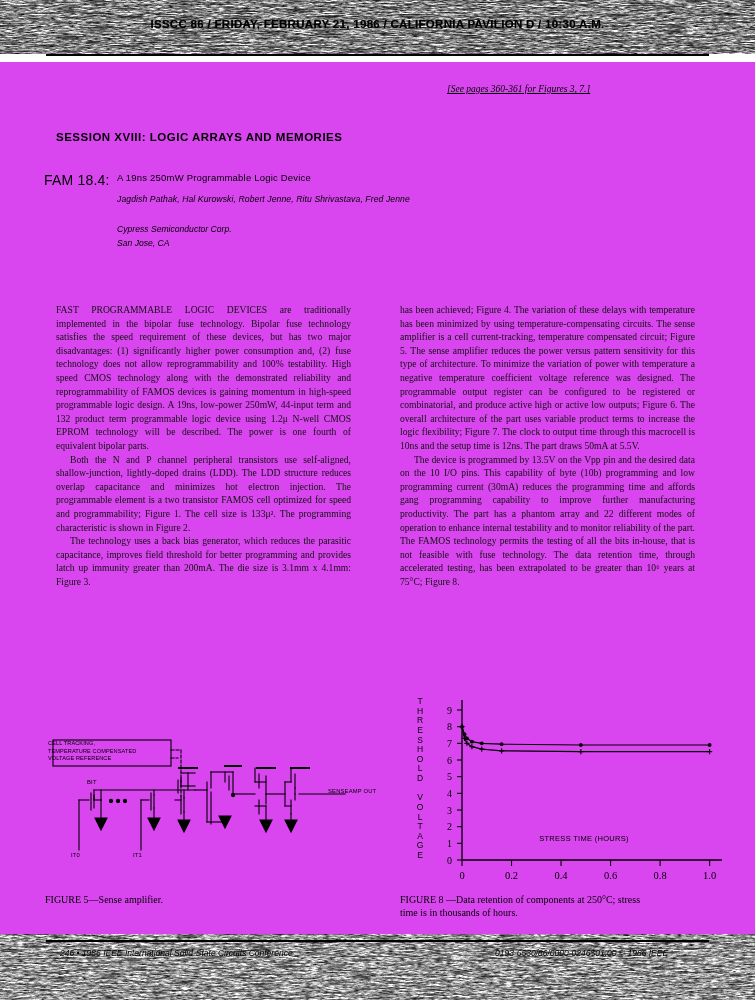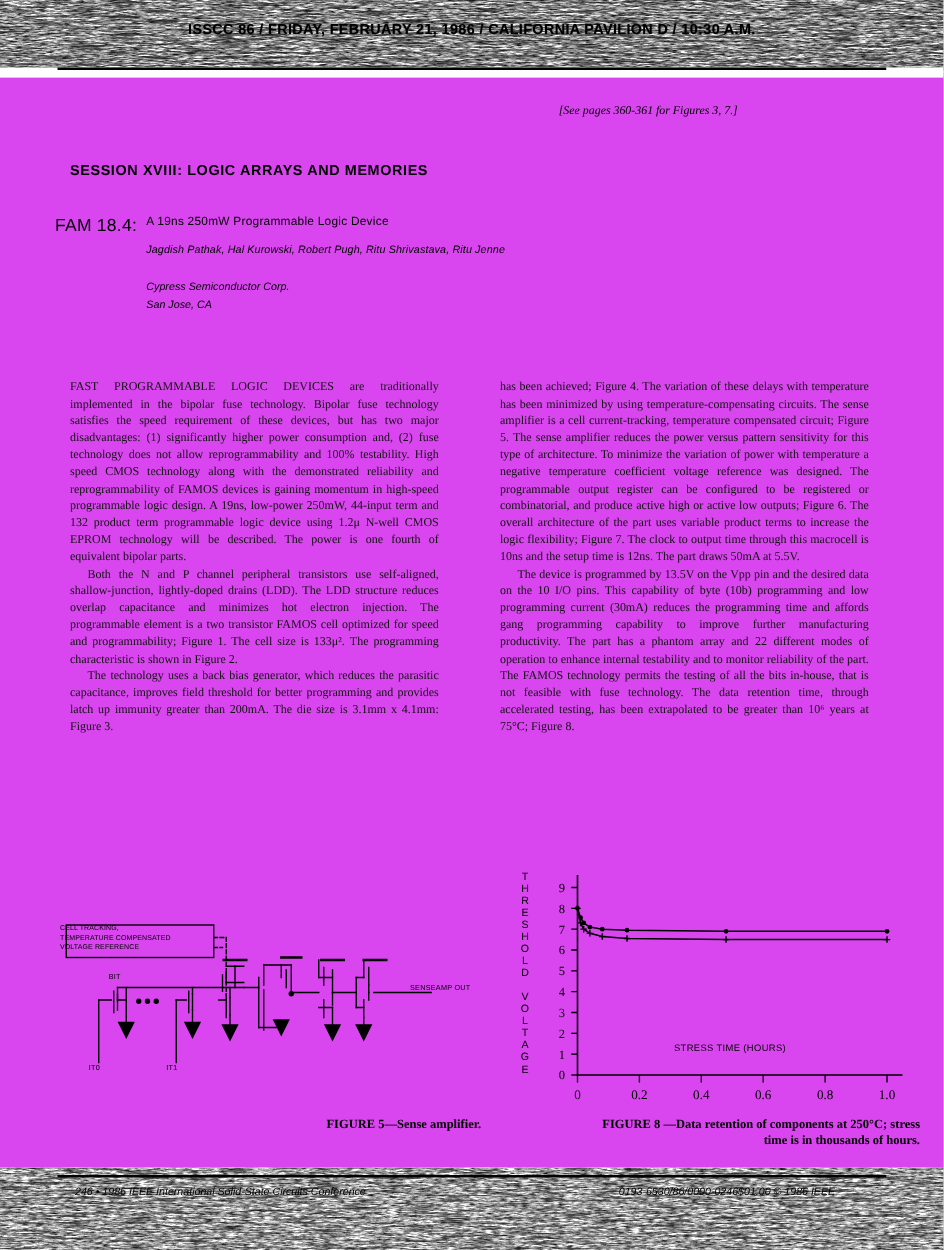--- a/index.html
+++ b/index.html
@@ -78,20 +78,21 @@
 
   
   .see-pages {
     position: absolute;
     left: 447px;
     top: 84px;
     font-family: "Liberation Serif", serif;
     font-style: italic;
     font-size: 9.5px;
     color: #000;
+    text-decoration: underline;
   }
 
   
   .session-title {
     position: absolute;
     left: 56px;
     top: 131px;
     font-family: "Liberation Sans", sans-serif;
     font-weight: bold;
     font-size: 11.5px;
@@ -168,23 +169,23 @@
   .fig8-wrap {
     position: absolute;
     left: 404px;
     top: 692px;
     width: 330px;
     height: 220px;
   }
   .fig-caption {
     position: absolute;
     font-family: "Liberation Serif", serif;
-    font-weight: bold;
+    font-weight: normal;
     font-size: 10px;
-    text-align: right;
+    text-align: left;
     line-height: 13px;
   }
   .cap5 { left: 45px; top: 893px; width: 340px; }
   .cap8 { left: 400px; top: 893px; width: 336px; }
 
   .fig-box-label {
     position: absolute;
     left: 3px;
     top: 2px;
     font-family: "Liberation Sans", sans-serif;
@@ -224,21 +225,21 @@
     </svg>
     <div class="band-rule" style="top:54px;"></div>
   </div>
   <div class="header-line">ISSCC 86 / FRIDAY, FEBRUARY 21, 1986 / CALIFORNIA PAVILION D / 10:30 A.M.</div>
 
   <div class="see-pages">[See pages 360-361 for Figures 3, 7.]</div>
 
   <div class="session-title">SESSION XVIII: LOGIC ARRAYS AND MEMORIES</div>
   <div class="fam-label">FAM 18.4:</div>
   <div class="fam-title">A 19ns 250mW Programmable Logic Device</div>
-  <div class="authors">Jagdish Pathak, Hal Kurowski, Robert Pugh, Ritu Shrivastava, Ritu Jenne</div>
+  <div class="authors">Jagdish Pathak, Hal Kurowski, Robert Jenne, Ritu Shrivastava, Fred Jenne</div>
   <div class="affil">Cypress Semiconductor Corp.</div>
   <div class="city">San Jose, CA</div>
 
   <div class="col col-left">
     <p>FAST PROGRAMMABLE LOGIC DEVICES are traditionally implemented in the bipolar fuse technology. Bipolar fuse technology satisfies the speed requirement of these devices, but has two major disadvantages: (1) significantly higher power consumption and, (2) fuse technology does not allow reprogrammability and 100% testability. High speed CMOS technology along with the demonstrated reliability and reprogrammability of FAMOS devices is gaining momentum in high-speed programmable logic design. A 19ns, low-power 250mW, 44-input term and 132 product term programmable logic device using 1.2μ N-well CMOS EPROM technology will be described. The power is one fourth of equivalent bipolar parts.</p>
     <p class="indent">Both the N and P channel peripheral transistors use self-aligned, shallow-junction, lightly-doped drains (LDD). The LDD structure reduces overlap capacitance and minimizes hot electron injection. The programmable element is a two transistor FAMOS cell optimized for speed and programmability; Figure 1. The cell size is 133μ². The programming characteristic is shown in Figure 2.</p>
     <p class="indent">The technology uses a back bias generator, which reduces the parasitic capacitance, improves field threshold for better programming and provides latch up immunity greater than 200mA. The die size is 3.1mm x 4.1mm: Figure 3.</p>
   </div>
 
   <div class="col col-right">

